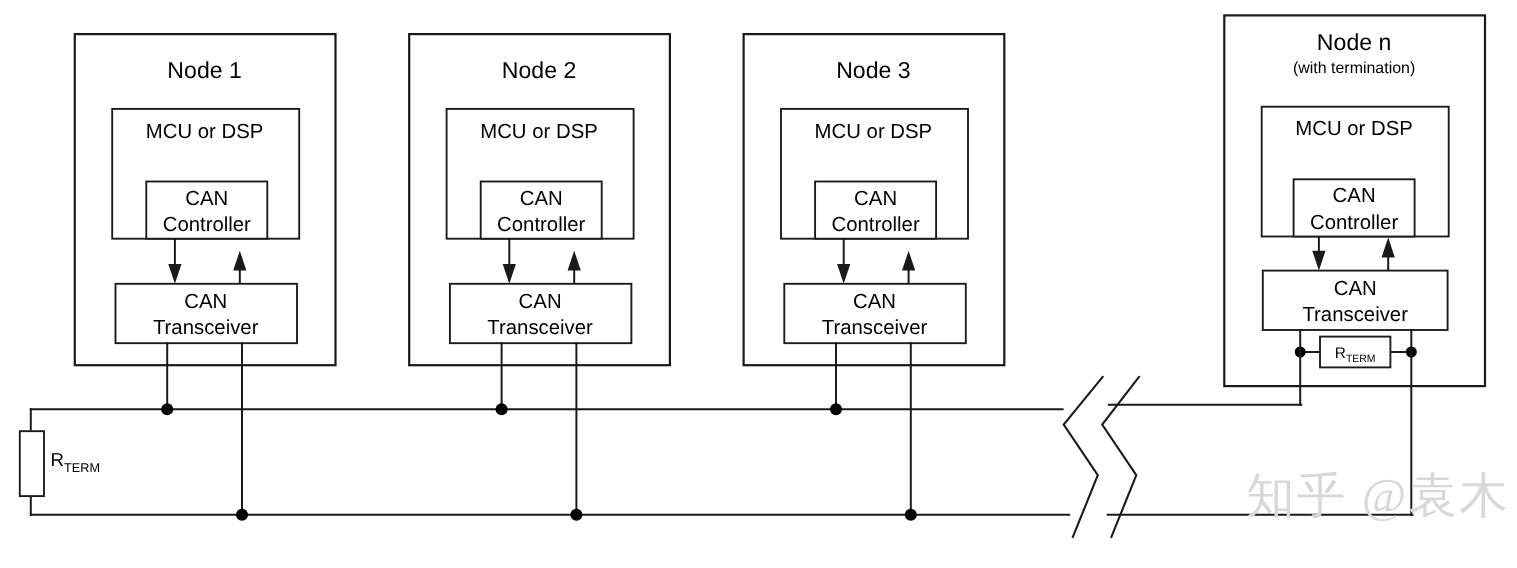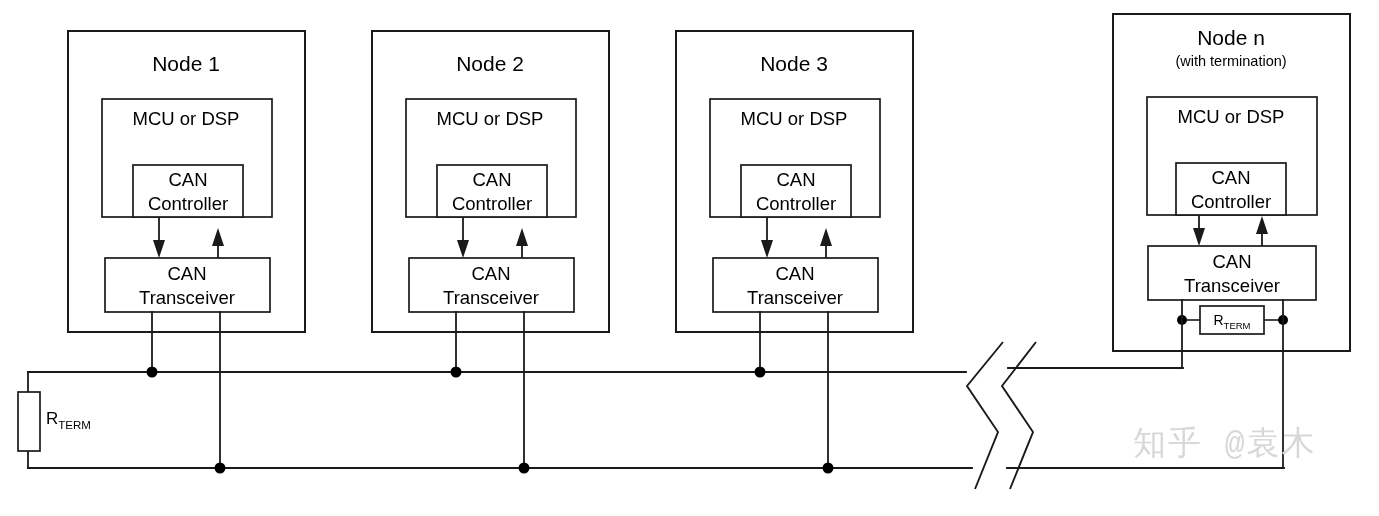--- a/index.html
+++ b/index.html
@@ -95,24 +95,24 @@
     font-size: 14px;
     text-anchor: middle;
   }
   .t-rterm-sub-sm {
     font-size: 9.5px;
   }
   .watermark {
     position: absolute;
     left: 1133px;
     top: 421px;
-    font-size: 33px;
+    font-size: 44px;
     letter-spacing: 2px;
     color: #d8d8d8;
-    font-family: Liberation Mono, monospace;
+    font-family: Liberation Serif, serif;
     white-space: nowrap;
     pointer-events: none;
     user-select: none;
   }
 </style>
 </head>
 <body>
 
 <div id="diagram-root">
 

